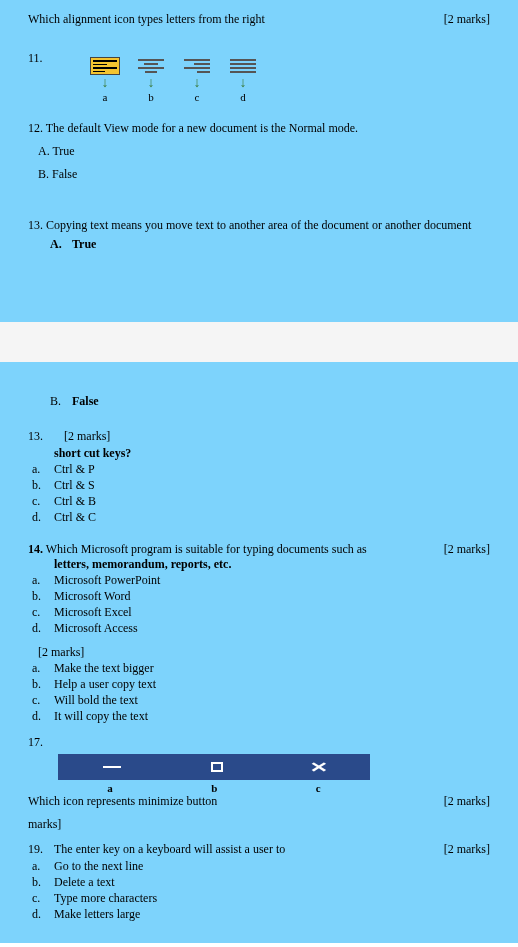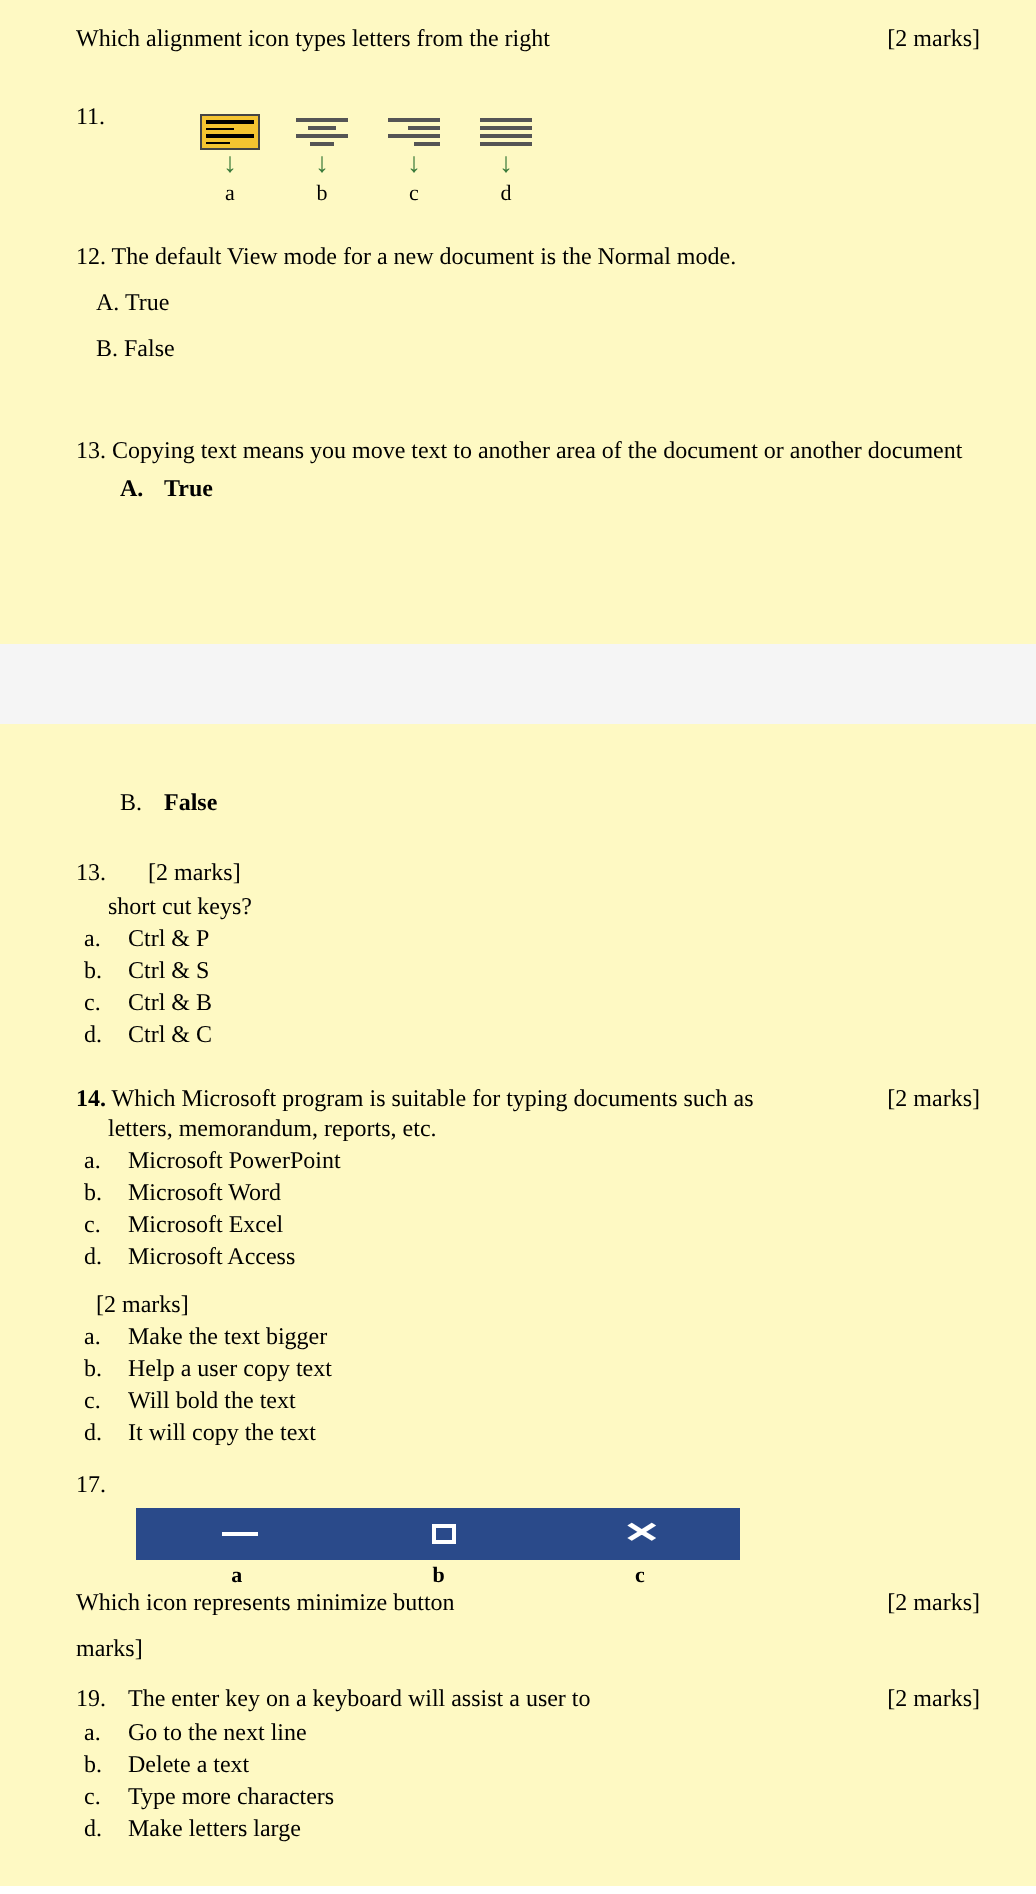--- a/index.html
+++ b/index.html
@@ -4,30 +4,30 @@
   <style>
     * { box-sizing: border-box; margin: 0; padding: 0; }
     body {
       font-family: "Times New Roman", Times, serif;
       font-size: 12px;
       color: #000;
       background: #fff;
       width: 518px;
     }
     .page {
-      padding: 12px 28px 20px 38px;
-      background: #fef9c3;
+      padding: 12px 28px 20px 28px;
+      background: #7dd3fc;
     }
     .gap { height: 40px; background: #f5f5f5; }
     .q-head { display: flex; justify-content: space-between; margin-bottom: 6px; }
     .marks { white-space: nowrap; margin-left: 10px; }
     .row { display: flex; align-items: flex-start; margin: 2px 0; }
     .num { width: 26px; font-weight: normal; }
     .opt-letter { width: 26px; margin-left: 4px; }
-    .indent2 { margin-left: 16px; }
+    .indent2 { margin-left: 26px; font-weight: bold; }
     .bold { font-weight: bold; }
     .spacer-sm { height: 8px; }
     .spacer-md { height: 16px; }
     .spacer-lg { height: 28px; }
 
     
     .align-row { display: flex; gap: 16px; margin-left: 36px; margin-top: 6px; }
     .align-item { display: flex; flex-direction: column; align-items: center; gap: 3px; }
     .align-icon {
       width: 30px; height: 18px;

